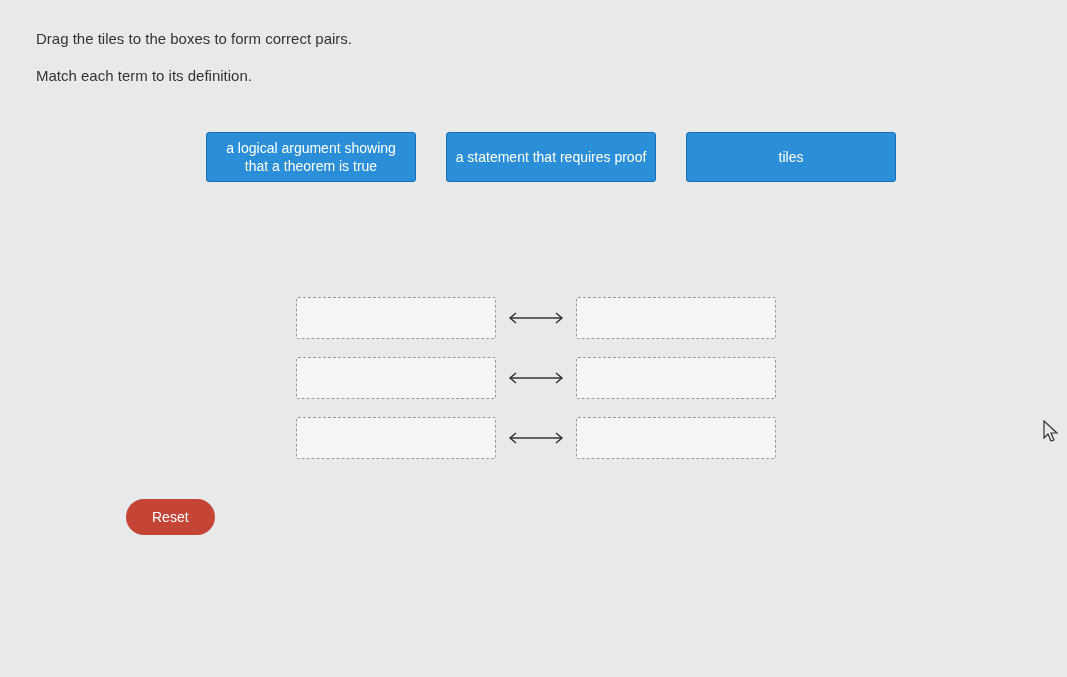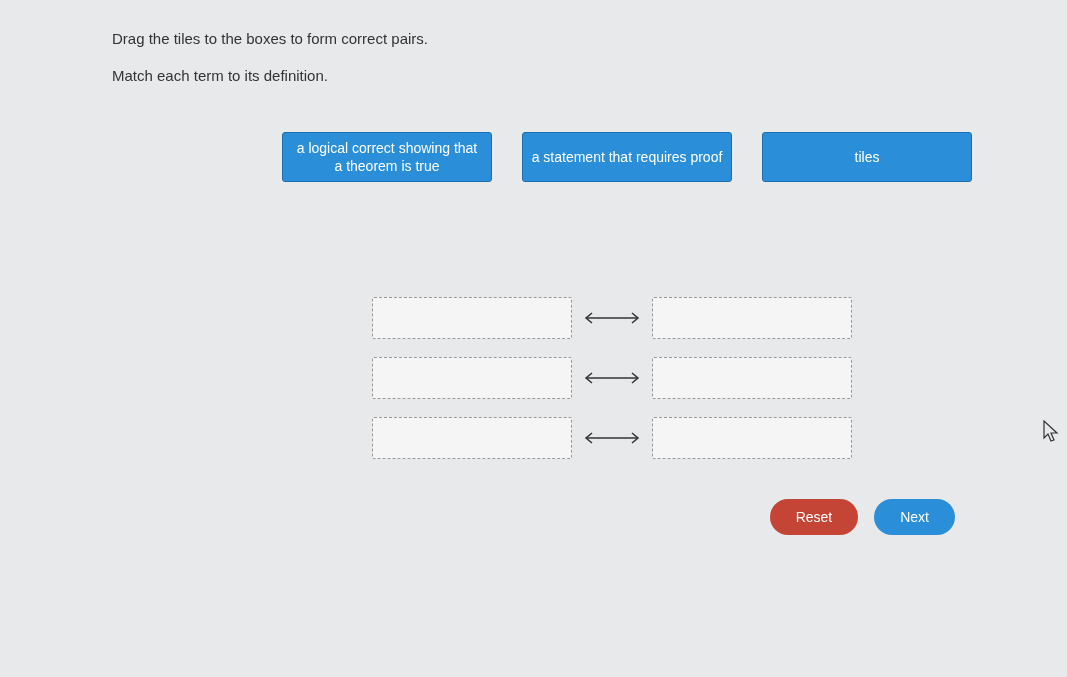--- a/index.html
+++ b/index.html
@@ -9,21 +9,21 @@
     }
     body {
       font-family: Arial, Helvetica, sans-serif;
       background: #e8e9ea;
       width: 1067px;
       height: 677px;
       overflow: hidden;
       position: relative;
     }
     .content {
-      padding: 30px 112px;
+      padding: 30px 36px;
     }
     .instruction-1 {
       font-size: 15px;
       color: #333;
       margin-bottom: 20px;
     }
     .instruction-2 {
       font-size: 15px;
       color: #333;
       margin-bottom: 48px;
@@ -70,22 +70,22 @@
       display: flex;
       justify-content: center;
       align-items: center;
     }
     .arrow-svg {
       width: 60px;
       height: 14px;
     }
     .buttons-row {
       display: flex;
-      justify-content: flex-end;
-      gap: 16px;
+      justify-content: flex-start;
+      gap: 32px;
       margin-top: 40px;
       margin-left: 90px;
     }
     .btn {
       border: none;
       color: white;
       font-size: 14px;
       font-weight: 500;
       padding: 10px 26px;
       border-radius: 22px;
@@ -105,21 +105,21 @@
     }
   </style>
 </head>
 <body>
 
 <div class="content">
   <div class="instruction-1">Drag the tiles to the boxes to form correct pairs.</div>
   <div class="instruction-2">Match each term to its definition.</div>
 
   <div class="tiles-grid">
-    <div class="tile">a logical correct showing that a theorem is true</div>
+    <div class="tile">a logical argument showing that a theorem is true</div>
     <div class="tile">a statement that requires proof</div>
     <div class="tile">tiles</div>
   </div>
 
   <div class="match-area">
     <div class="match-row">
       <div class="drop-box"></div>
       <div class="arrow-box">
         <svg class="arrow-svg" viewBox="0 0 60 14">
           <line x1="4" y1="7" x2="56" y2="7" stroke="#333" stroke-width="1.5"></line>
@@ -148,21 +148,20 @@
           <polyline points="10,2 4,7 10,12" fill="none" stroke="#333" stroke-width="1.5"></polyline>
           <polyline points="50,2 56,7 50,12" fill="none" stroke="#333" stroke-width="1.5"></polyline>
         </svg>
       </div>
       <div class="drop-box"></div>
     </div>
   </div>
 
   <div class="buttons-row">
     <button class="btn btn-reset">Reset</button>
-    <button class="btn btn-next">Next</button>
   </div>
 </div>
 
 <div class="cursor-icon">
   <svg width="18" height="24" viewBox="0 0 18 24">
     <path d="M1 1 L1 18 L5 14 L8 21 L11 20 L8 13 L14 13 Z" fill="none" stroke="#333" stroke-width="1.2"></path>
   </svg>
 </div>
 
 </body></html>

